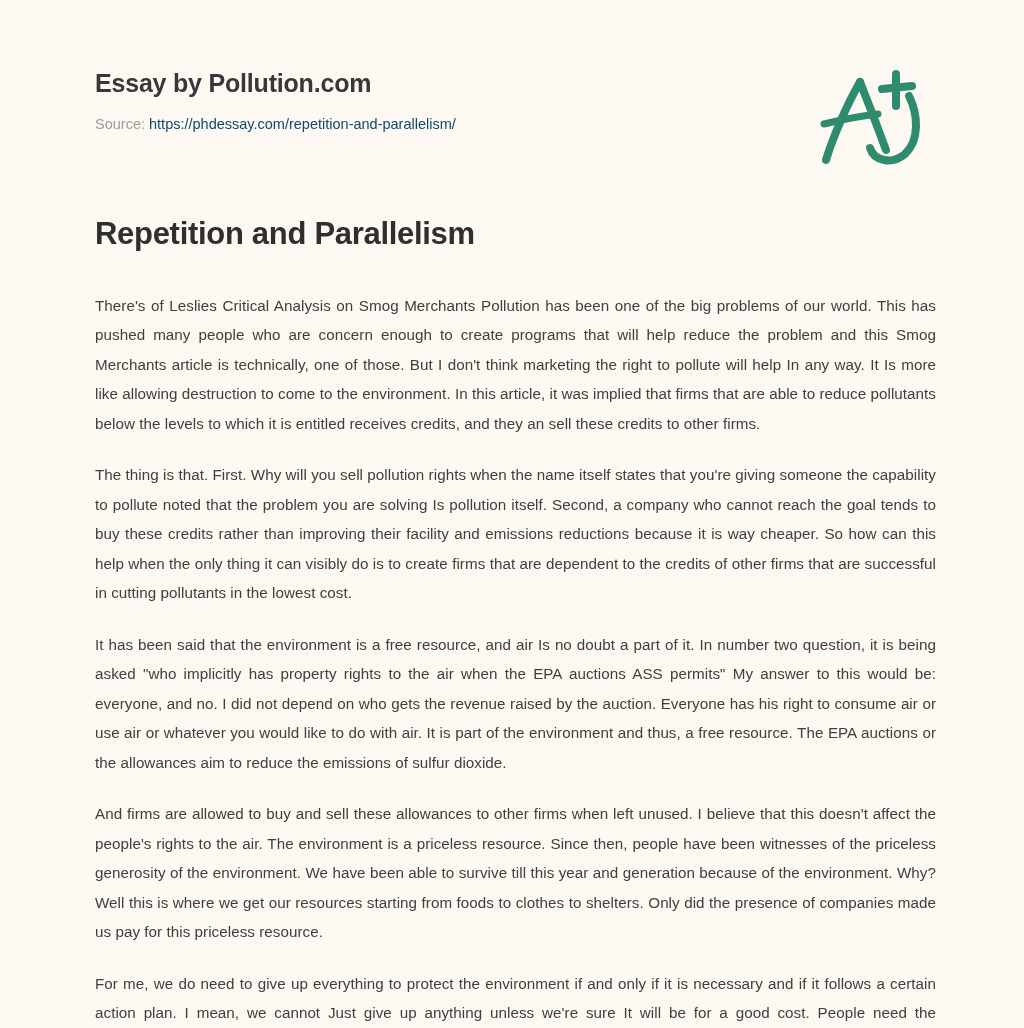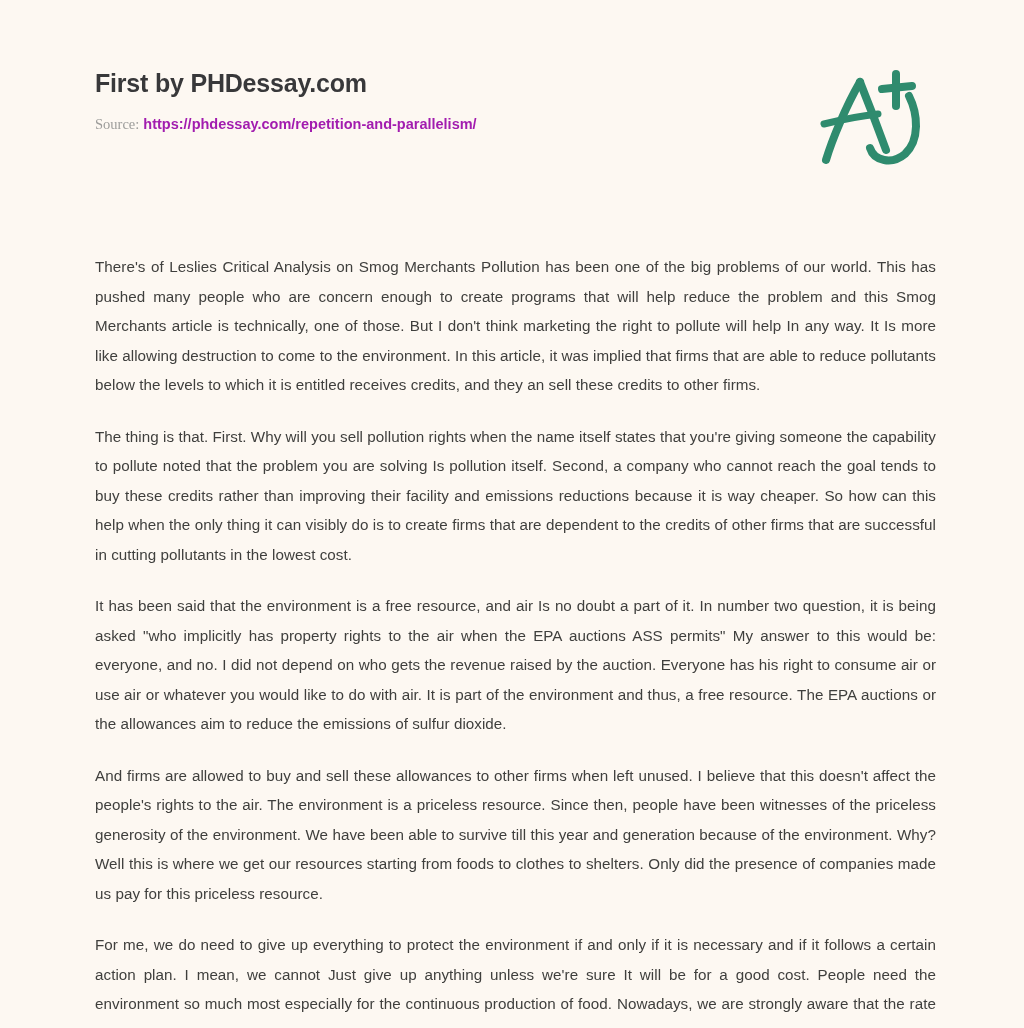--- a/index.html
+++ b/index.html
@@ -49,26 +49,24 @@
   }
 
   .source-line {
     margin-top: 17px;
     font-size: 14.5px;
     line-height: 1.3;
     white-space: nowrap;
   }
   .source-label {
     color: #9d9d9b;
-    font-family: Liberation Serif, serif;
   }
   .source-url {
-    color: #a21caf;
+    color: #0c4a6e;
     text-decoration: none;
-    font-weight: bold;
   }
 
   
   .logo {
     position: absolute;
     left: 812px;
     top: 62px;
     width: 120px;
     height: 110px;
   }
@@ -113,21 +111,21 @@
   }
 </style>
 </head>
 <body>
 
 <div class="page">
 
   <div class="header">
 
     <div class="brand-block">
-      <div class="brand-title">First by PHDessay.com</div>
+      <div class="brand-title">Essay by Pollution.com</div>
       <div class="source-line">
         <span class="source-label">Source:</span>
         <a class="source-url" href="#">https://phdessay.com/repetition-and-parallelism/</a>
       </div>
     </div>
 
     <div class="logo">
       <svg viewBox="0 0 120 110" xmlns="http://www.w3.org/2000/svg">
         <g fill="none" stroke="#2f8b6e" stroke-linecap="round" stroke-linejoin="round">
 
@@ -143,20 +141,21 @@
 
           <path d="M97 34 C106 52 108 78 93 92 C80 103 62 99 58 86" stroke-width="8"></path>
         </g>
       </svg>
     </div>
 
   </div>
 
   <div class="article">
 
+    <h1 class="doc-title">Repetition and Parallelism</h1>
 
     <div class="body-copy">
       <p class="para">There's of Leslies Critical Analysis on Smog Merchants Pollution has been one of the big problems of our world. This has pushed many people who are concern enough to create programs that will help reduce the problem and this Smog Merchants article is technically, one of those. But I don't think marketing the right to pollute will help In any way. It Is more like allowing destruction to come to the environment. In this article, it was implied that firms that are able to reduce pollutants below the levels to which it is entitled receives credits, and they an sell these credits to other firms.</p>
       <p class="para">The thing is that. First. Why will you sell pollution rights when the name itself states that you're giving someone the capability to pollute noted that the problem you are solving Is pollution itself. Second, a company who cannot reach the goal tends to buy these credits rather than improving their facility and emissions reductions because it is way cheaper. So how can this help when the only thing it can visibly do is to create firms that are dependent to the credits of other firms that are successful in cutting pollutants in the lowest cost.</p>
       <p class="para">It has been said that the environment is a free resource, and air Is no doubt a part of it. In number two question, it is being asked "who implicitly has property rights to the air when the EPA auctions ASS permits" My answer to this would be: everyone, and no. I did not depend on who gets the revenue raised by the auction. Everyone has his right to consume air or use air or whatever you would like to do with air. It is part of the environment and thus, a free resource. The EPA auctions or the allowances aim to reduce the emissions of sulfur dioxide.</p>
       <p class="para">And firms are allowed to buy and sell these allowances to other firms when left unused. I believe that this doesn't affect the people's rights to the air. The environment is a priceless resource. Since then, people have been witnesses of the priceless generosity of the environment. We have been able to survive till this year and generation because of the environment. Why? Well this is where we get our resources starting from foods to clothes to shelters. Only did the presence of companies made us pay for this priceless resource.</p>
       <p class="para">For me, we do need to give up everything to protect the environment if and only if it is necessary and if it follows a certain action plan. I mean, we cannot Just give up anything unless we're sure It will be for a good cost. People need the environment so much most especially for the continuous production of food. Nowadays, we are strongly aware that the rate of population has Increased and Is still increasing. Without the environment, it would be hard for the people to preserve the remaining resources, to sustain lives, and to continue successful generations.</p>
 
     </div>
 

